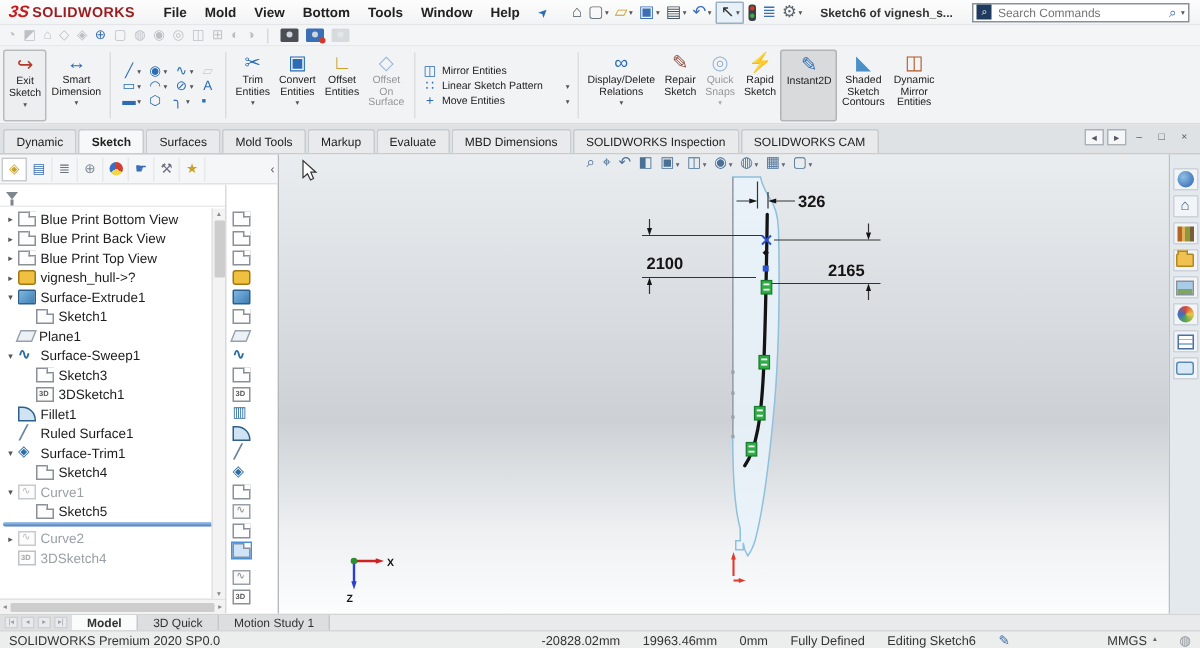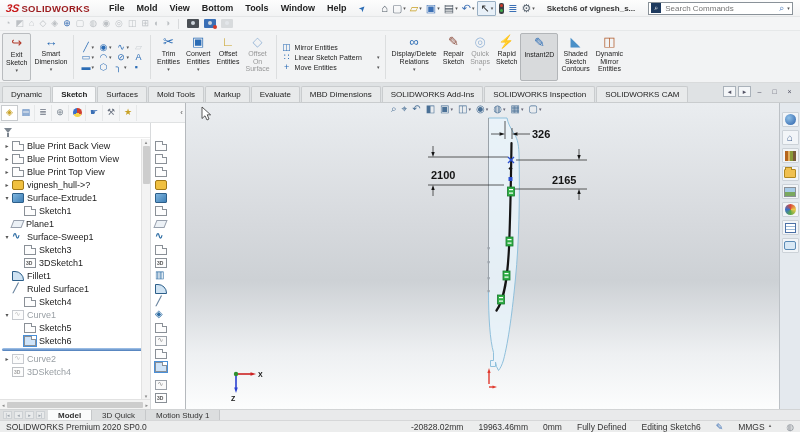--- a/index.html
+++ b/index.html
@@ -152,21 +152,21 @@
   
   .bottomtabs{height:11px;background:#e9eaeb;border-top:1px solid #d2d4d5;display:flex;align-items:stretch;font-size:8px;}
   .sheetnav{display:flex;align-items:center;background:#dddfe0;padding:0 3px;gap:2px;}
   .navbtn{font-size:5px;color:#9aa2aa;min-width:9px;text-align:center;border:1px solid #cdd1d4;background:#e8eaeb;height:8px;line-height:7px;}
   .mtab{display:flex;align-items:center;padding:0 10px;background:#dcdedf;border-right:1px solid #c6c8ca;color:#333;}
   .mtab.active{background:#fafbfb;font-weight:700;}
   .statusbar{height:12px;background:#eceded;border-top:1px solid #d6d7d8;display:flex;align-items:center;font-size:8.5px;color:#333;padding:0 6px;}
   .sbright{margin-left:auto;display:flex;align-items:center;gap:15px;}
   .sbic{color:#3a6fb5;font-size:9px;}
   .sbglobe{color:#8a9097;font-size:9px;}
-  .sbunits{display:flex;align-items:flex-start;gap:4px;}
+  .sbunits{margin-left:50px;display:flex;align-items:flex-start;gap:4px;}
   .sbcaret{font-size:5px;color:#666;}
 </style>
 </head>
 <body>
 
 <div class="app" data-name="solidworks-window">
 
   <div class="titlebar" data-name="title-bar">
     <span class="logo" data-name="solidworks-logo">
       <span class="logomark" data-name="logo-mark">3S</span>
@@ -431,21 +431,20 @@
 
   <div class="tabrow" data-name="command-tab-row">
     <span style="display:flex" data-name="command-tabs">
         <span class="ctab" data-name="tab-features">Dynamic</span>
         <span class="ctab active" data-name="tab-sketch">Sketch</span>
         <span class="ctab" data-name="tab-surfaces">Surfaces</span>
         <span class="ctab" data-name="tab-mold-tools">Mold Tools</span>
         <span class="ctab" data-name="tab-markup">Markup</span>
         <span class="ctab" data-name="tab-evaluate">Evaluate</span>
         <span class="ctab" data-name="tab-mbd-dimensions">MBD Dimensions</span>
-        <span class="ctab" data-name="tab-solidworks-add-ins">SOLIDWORKS Add-Ins</span>
         <span class="ctab" data-name="tab-solidworks-inspection">SOLIDWORKS Inspection</span>
         <span class="ctab" data-name="tab-solidworks-cam">SOLIDWORKS CAM</span>
       </span>
     <span class="doccontrols" data-name="doc-controls">
         <span class="dwbtn sq" data-name="tab-scroll-left-button">◂</span>
         <span class="dwbtn sq" data-name="tab-scroll-right-button">▸</span>
         <span class="dwbtn" data-name="doc-minimize-button">–</span>
         <span class="dwbtn" data-name="doc-restore-button">□</span>
         <span class="dwbtn" data-name="doc-close-button">×</span>
       </span>
@@ -483,26 +482,26 @@
         </div>
       <div class="treezone" data-name="tree-zone">
         <div class="treewrap" data-name="tree-pane">
           <div class="filterrow" data-name="tree-filter-row">
             <span class="funnel" data-name="filter-funnel-icon"></span>
           </div>
           <div class="tree" data-name="feature-tree">
               <div class="trow" data-name="tree-item">
                 <span class="arr" data-name="expand-arrow" style="margin-left: 0px;">▸</span>
                 <span class="ti i-sketch" data-name="sketch-icon"></span>
-                <span class="tlbl" data-name="tree-item-label">Blue Print Back View</span>
+                <span class="tlbl" data-name="tree-item-label">Blue Print Bottom View</span>
               </div>
               <div class="trow" data-name="tree-item">
                 <span class="arr" data-name="expand-arrow" style="margin-left: 0px;">▸</span>
                 <span class="ti i-sketch" data-name="sketch-icon"></span>
-                <span class="tlbl" data-name="tree-item-label">Blue Print Bottom View</span>
+                <span class="tlbl" data-name="tree-item-label">Blue Print Back View</span>
               </div>
               <div class="trow" data-name="tree-item">
                 <span class="arr" data-name="expand-arrow" style="margin-left: 0px;">▸</span>
                 <span class="ti i-sketch" data-name="sketch-icon"></span>
                 <span class="tlbl" data-name="tree-item-label">Blue Print Top View</span>
               </div>
               <div class="trow" data-name="tree-item">
                 <span class="arr" data-name="expand-arrow" style="margin-left: 0px;">▸</span>
                 <span class="ti i-part" data-name="part-icon"></span>
                 <span class="tlbl" data-name="tree-item-label">vignesh_hull-&gt;?</span>
@@ -539,40 +538,40 @@
               </div>
               <div class="trow" data-name="tree-item">
                 <span class="arr" data-name="expand-arrow" style="margin-left: 0px;"></span>
                 <span class="ti i-fillet" data-name="fillet-icon"></span>
                 <span class="tlbl" data-name="tree-item-label">Fillet1</span>
               </div>
               <div class="trow" data-name="tree-item">
                 <span class="arr" data-name="expand-arrow" style="margin-left: 0px;"></span>
                 <span class="ti i-ruled" data-name="ruled-icon"></span>
                 <span class="tlbl" data-name="tree-item-label">Ruled Surface1</span>
+              </div>
+              <div class="trow" data-name="tree-item">
+                <span class="arr" data-name="expand-arrow" style="margin-left: 0px;">▾</span>
+                <span class="ti i-trim" data-name="trim-icon"></span>
+                <span class="tlbl" data-name="tree-item-label">Surface-Trim1</span>
               </div>
               <div class="trow" data-name="tree-item">
                 <span class="arr" data-name="expand-arrow" style="margin-left: 12px;"></span>
                 <span class="ti i-sketch" data-name="sketch-icon"></span>
                 <span class="tlbl" data-name="tree-item-label">Sketch4</span>
               </div>
               <div class="trow gray" data-name="tree-item">
                 <span class="arr" data-name="expand-arrow" style="margin-left: 0px;">▾</span>
                 <span class="ti i-curve" data-name="curve-icon"></span>
                 <span class="tlbl" data-name="tree-item-label">Curve1</span>
               </div>
               <div class="trow" data-name="tree-item">
                 <span class="arr" data-name="expand-arrow" style="margin-left: 12px;"></span>
                 <span class="ti i-sketch" data-name="sketch-icon"></span>
                 <span class="tlbl" data-name="tree-item-label">Sketch5</span>
-              </div>
-              <div class="trow" data-name="tree-item">
-                <span class="arr" data-name="expand-arrow" style="margin-left: 12px;"></span>
-                <span class="ti i-sketch sel" data-name="sketch-icon"></span>
-                <span class="tlbl" data-name="tree-item-label">Sketch6</span>
               </div>
               <div class="rollback" data-name="rollback-bar"></div>
               <div class="trow gray" data-name="tree-item">
                 <span class="arr" data-name="expand-arrow" style="margin-left: 0px;">▸</span>
                 <span class="ti i-curve" data-name="curve-icon"></span>
                 <span class="tlbl" data-name="tree-item-label">Curve2</span>
               </div>
               <div class="trow gray" data-name="tree-item">
                 <span class="arr" data-name="expand-arrow" style="margin-left: 0px;"></span>
                 <span class="ti i-sketch3d" data-name="sketch3d-icon"></span>

